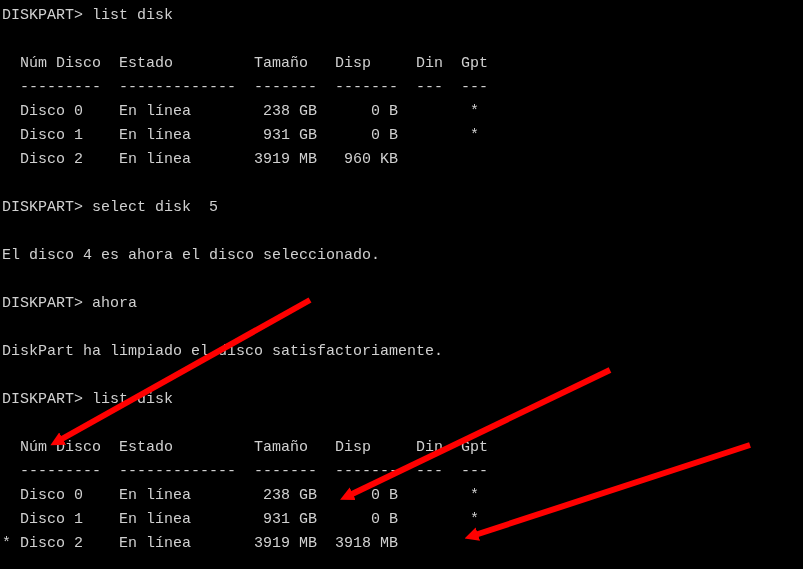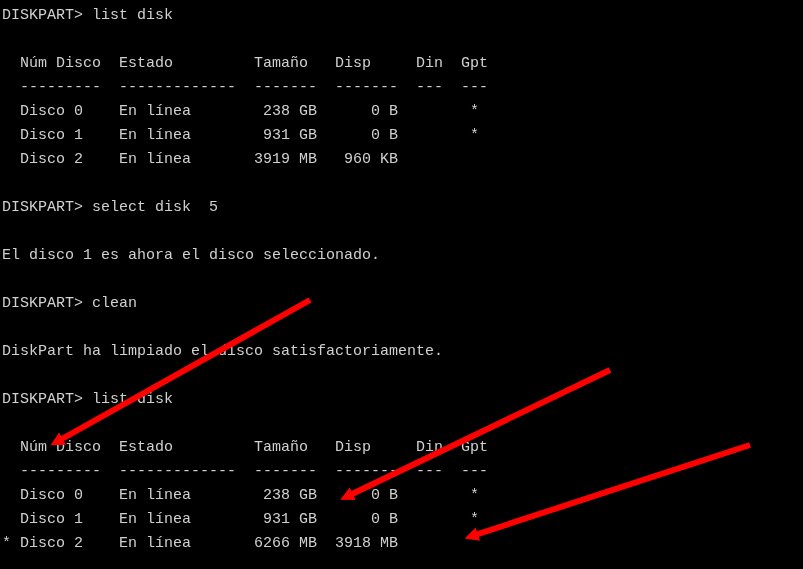--- a/index.html
+++ b/index.html
@@ -34,33 +34,33 @@
 <div class="terminal"><span>DISKPART&gt;</span> <span>list disk</span>
 
 <span>  Núm Disco  Estado         Tamaño   Disp     Din  Gpt</span>
 <span>  ---------  -------------  -------  -------  ---  ---</span>
 <span>  Disco 0    En línea        238 GB      0 B        *</span>
 <span>  Disco 1    En línea        931 GB      0 B        *</span>
 <span>  Disco 2    En línea       3919 MB   960 KB</span>
 
 <span>DISKPART&gt;</span> <span>select disk  5</span>
 
-<span>El disco 1 es ahora el disco seleccionado.</span>
+<span>El disco 4 es ahora el disco seleccionado.</span>
 
-<span>DISKPART&gt;</span> <span>clean</span>
+<span>DISKPART&gt;</span> <span>ahora</span>
 
 <span>DiskPart ha limpiado el disco satisfactoriamente.</span>
 
 <span>DISKPART&gt;</span> <span>list disk</span>
 
 <span>  Núm Disco  Estado         Tamaño   Disp     Din  Gpt</span>
 <span>  ---------  -------------  -------  -------  ---  ---</span>
 <span>  Disco 0    En línea        238 GB      0 B        *</span>
 <span>  Disco 1    En línea        931 GB      0 B        *</span>
-<span>* Disco 2    En línea       6266 MB  3918 MB</span>
+<span>* Disco 2    En línea       3919 MB  3918 MB</span>
 
  
 
 
 </div>
 
 <svg class="overlay" width="803" height="569">
   <defs>
     <marker id="ah" markerWidth="14" markerHeight="14" refX="3" refY="7" orient="auto" markerUnits="userSpaceOnUse">
       <polygon points="0,0 14,7 0,14" fill="#ff0000"></polygon>

